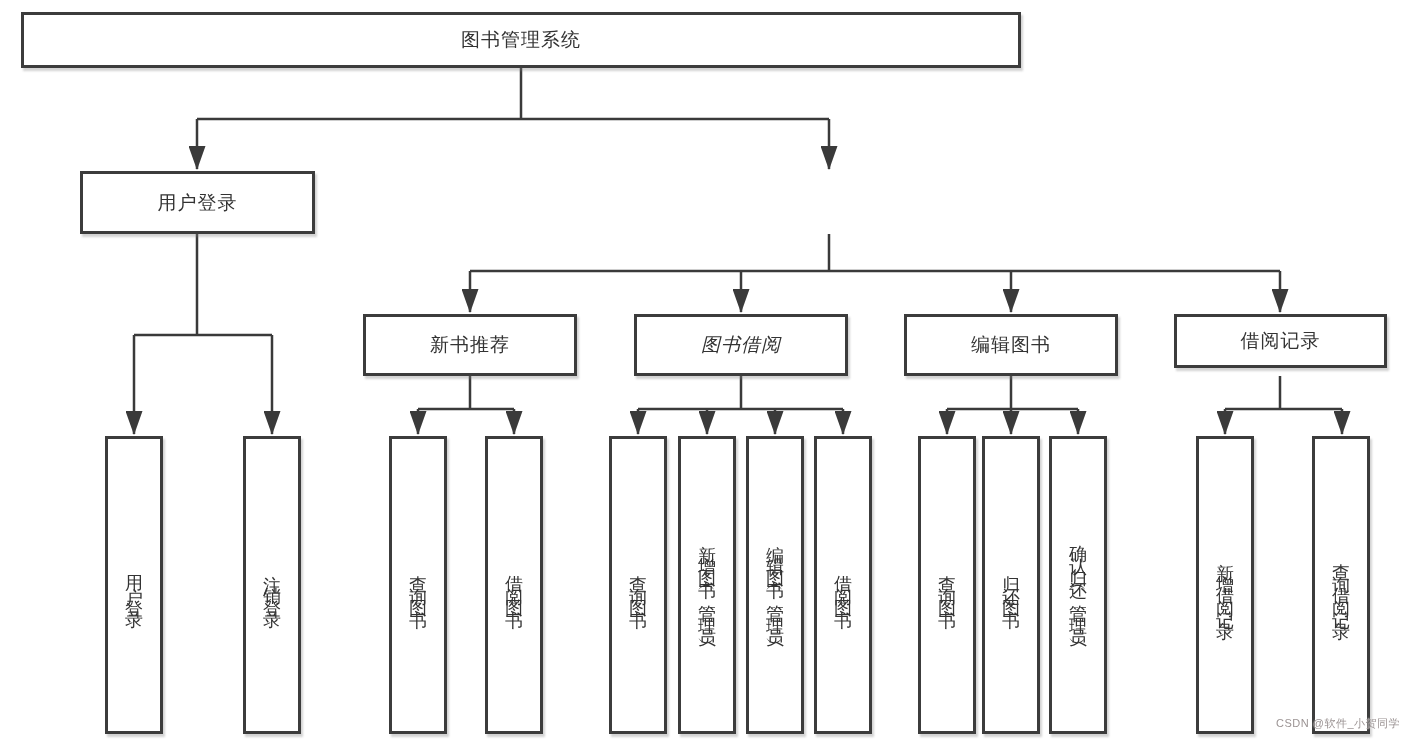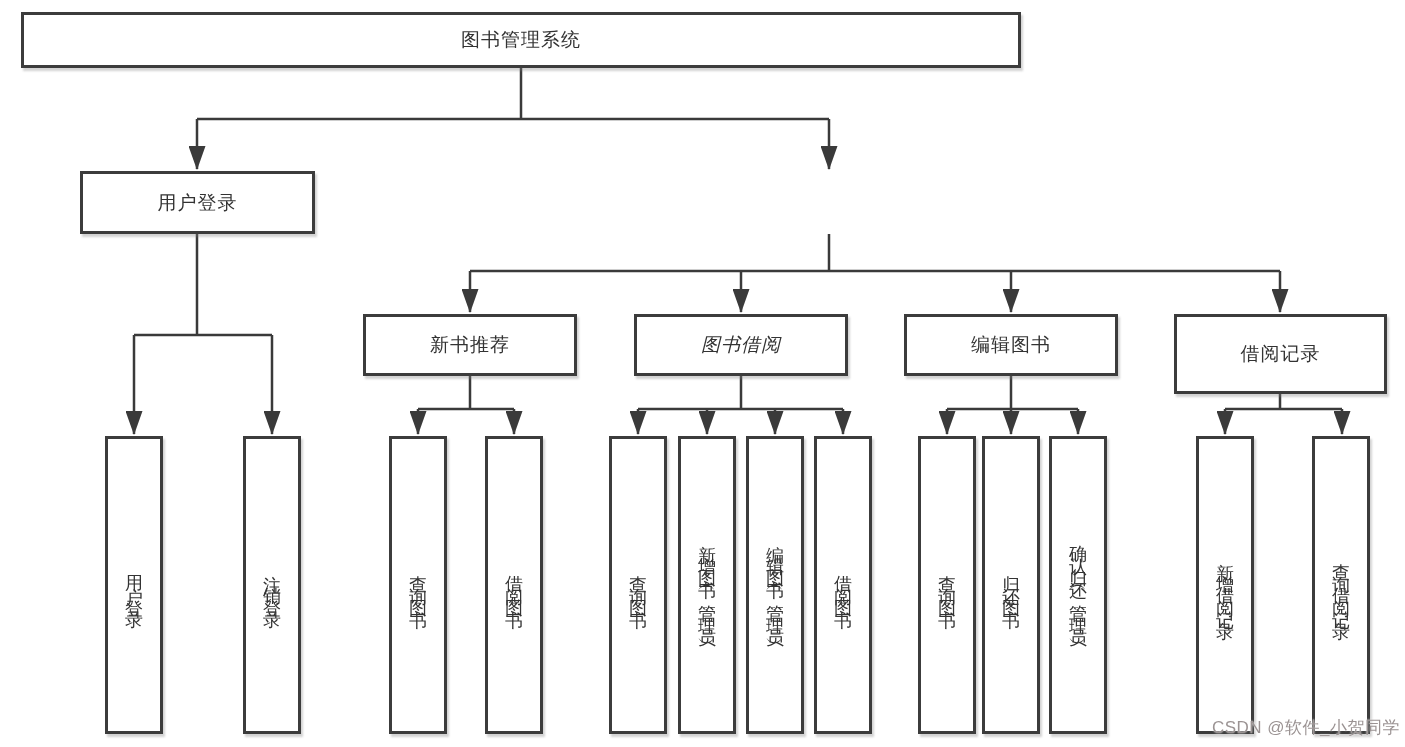--- a/index.html
+++ b/index.html
@@ -29,21 +29,21 @@
   .vbox{
     font-size:18px;
     writing-mode:vertical-rl;
     text-orientation:mixed;
     letter-spacing:12px;
     line-height:1;
   }
   .watermark{
     position:absolute;
     color:#9b9393;
-    font-size:17px;
+    font-size:11px;
     letter-spacing:0.5px;
     text-shadow:0 0 2px #ffffff;
     white-space:nowrap;
   }
 </style>
 </head>
 <body>
 
 <div class="stage">
 
@@ -85,21 +85,21 @@
     </g>
   </svg>
 
   <div class="box hbox" style="left:21px;top:12px;width:1000px;height:56px;">图书管理系统</div>
 
   <div class="box hbox" style="left:80px;top:171px;width:235px;height:63px;">用户登录</div>
 
   <div class="box hbox" style="left:363px;top:314px;width:214px;height:62px;">新书推荐</div>
   <div class="box hbox" style="left:634px;top:314px;width:214px;height:62px;font-style:italic;">图书借阅</div>
   <div class="box hbox" style="left:904px;top:314px;width:214px;height:62px;">编辑图书</div>
-  <div class="box hbox" style="left:1174px;top:314px;width:213px;height:80px;">借阅记录</div>
+  <div class="box hbox" style="left:1174px;top:314px;width:213px;height:54px;">借阅记录</div>
 
   <div class="box vbox" style="left:105px;top:436px;width:58px;height:298px;">用户登录</div>
   <div class="box vbox" style="left:243px;top:436px;width:58px;height:298px;">注销登录</div>
 
   <div class="box vbox" style="left:389px;top:436px;width:58px;height:298px;">查询图书</div>
   <div class="box vbox" style="left:485px;top:436px;width:58px;height:298px;">借阅图书</div>
 
   <div class="box vbox" style="left:609px;top:436px;width:58px;height:298px;">查询图书</div>
   <div class="box vbox" style="left:678px;top:436px;width:58px;height:298px;">新增图书（管理员）</div>
   <div class="box vbox" style="left:746px;top:436px;width:58px;height:298px;">编辑图书（管理员）</div>

